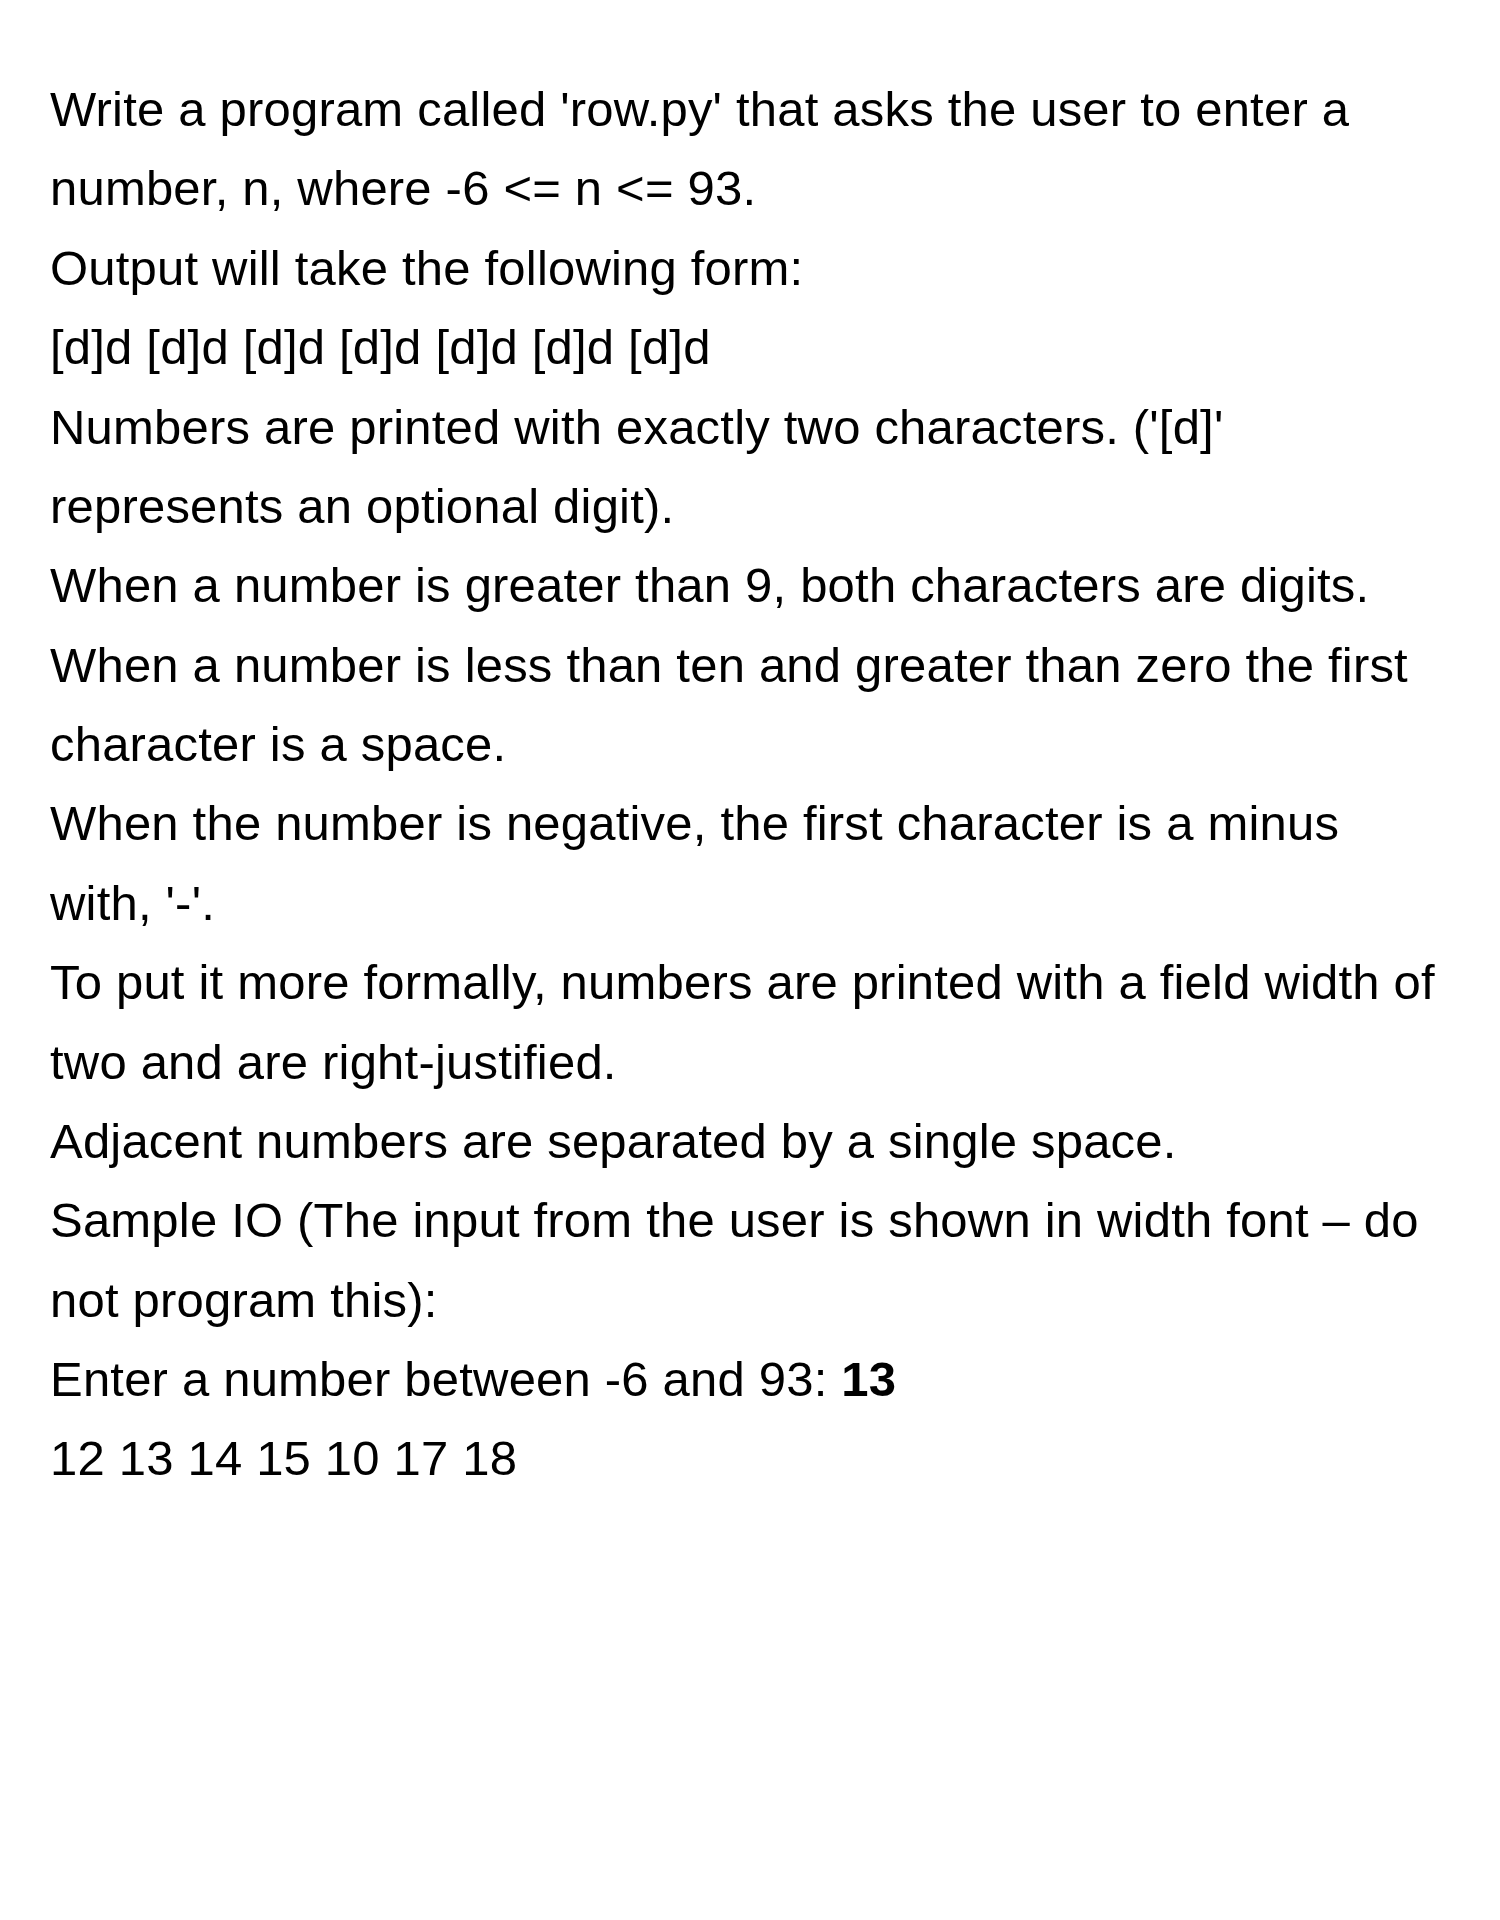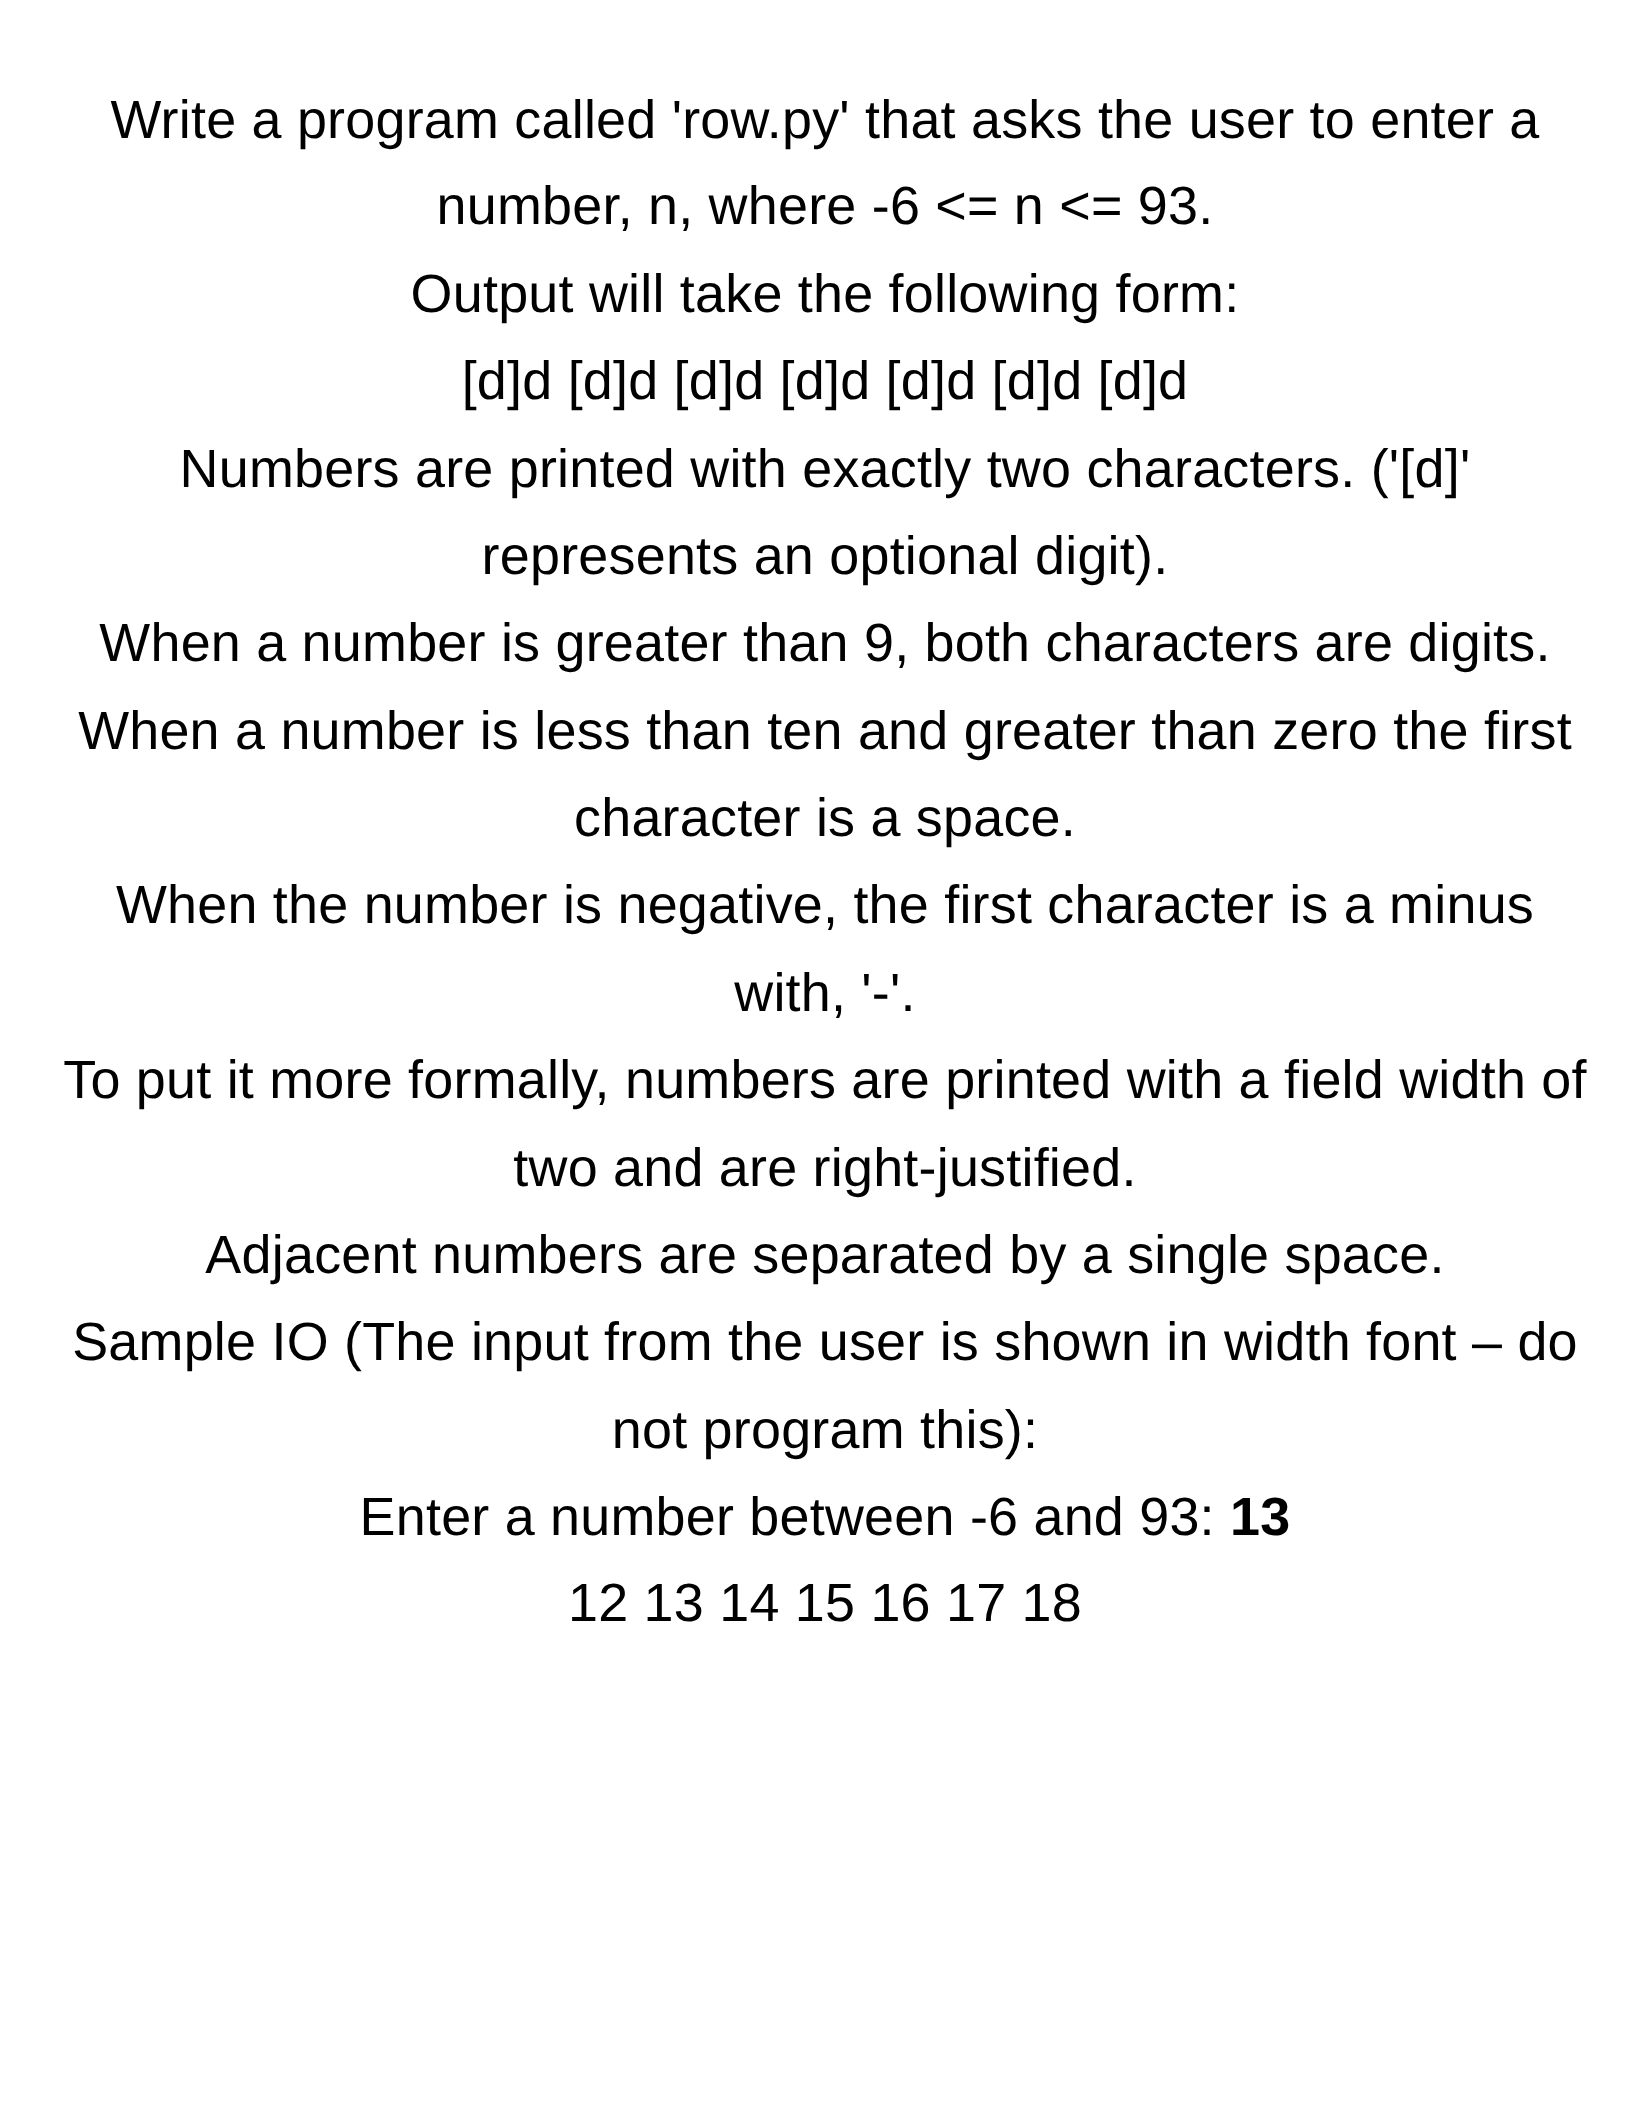--- a/index.html
+++ b/index.html
@@ -1,19 +1,18 @@
 <!DOCTYPE html>
 <html><head>
   <meta charset="utf-8">
   <style>
     * {
       margin: 0;
       padding: 0;
       box-sizing: border-box;
-      text-align: center;
     }
     body {
       background: #ffffff;
       font-family: -apple-system, BlinkMacSystemFont, "Segoe UI", Helvetica, Arial, sans-serif;
       color: #000000;
       width: 1500px;
       height: 1920px;
       padding: 70px 50px 50px 50px;
     }
     .content {
@@ -38,14 +37,14 @@
   <div class="block">Numbers are printed with exactly two characters. ('[d]' represents an optional digit).</div>
   <div class="block">When a number is greater than 9, both characters are digits.</div>
   <div class="block">When a number is less than ten and greater than zero the first character is a space.</div>
   <div class="block">When the number is negative, the first character is a minus with, '-'.</div>
   <div class="block">To put it more formally, numbers are printed with a field width of two and are right-justified.</div>
   <div class="block">Adjacent numbers are separated by a single space.</div>
   <div class="block">Sample IO (The input from the user is shown in width font – do not program this):</div>
   <div class="block">
     <span>Enter a number between -6 and 93: </span><span class="bold">13</span>
   </div>
-  <div class="block">12 13 14 15 16 17 18</div>
+  <div class="block">12 13 14 15 10 17 18</div>
 </div>
 
 </body></html>

